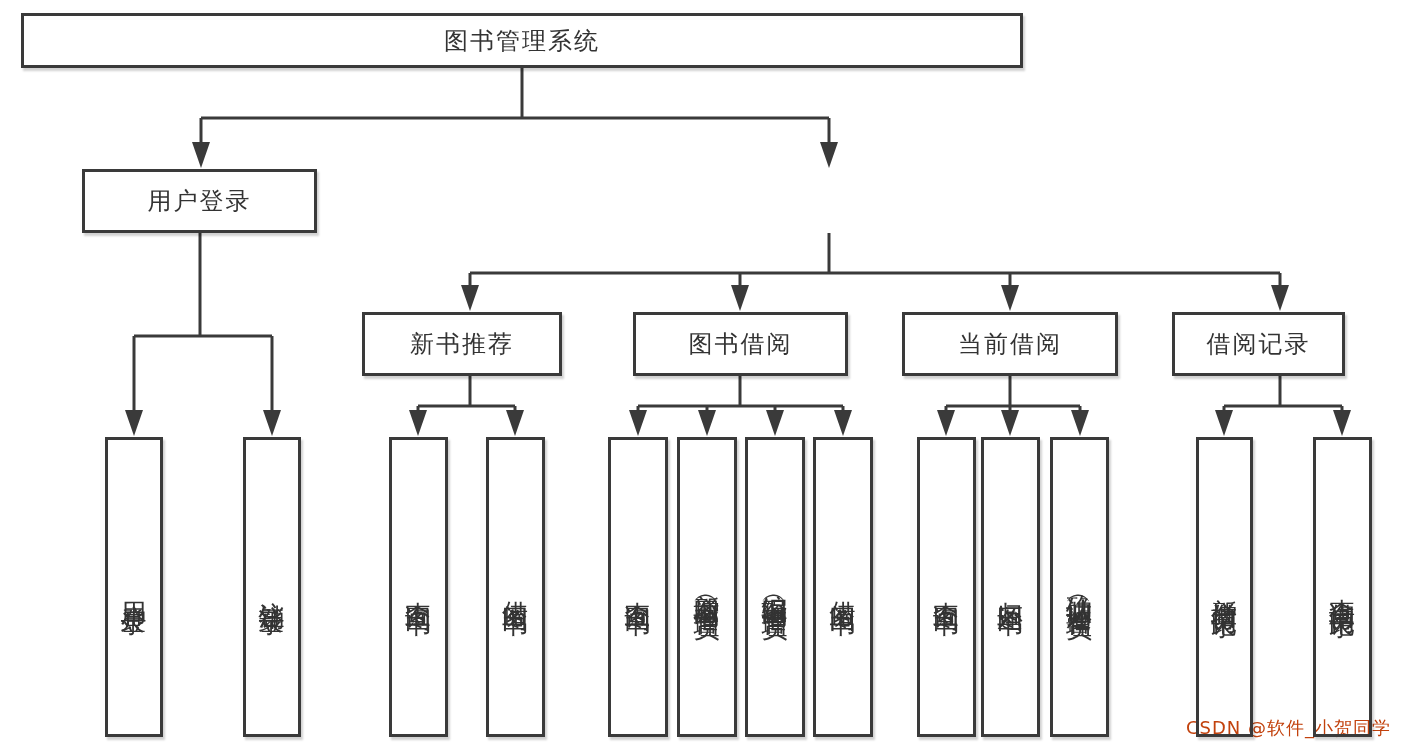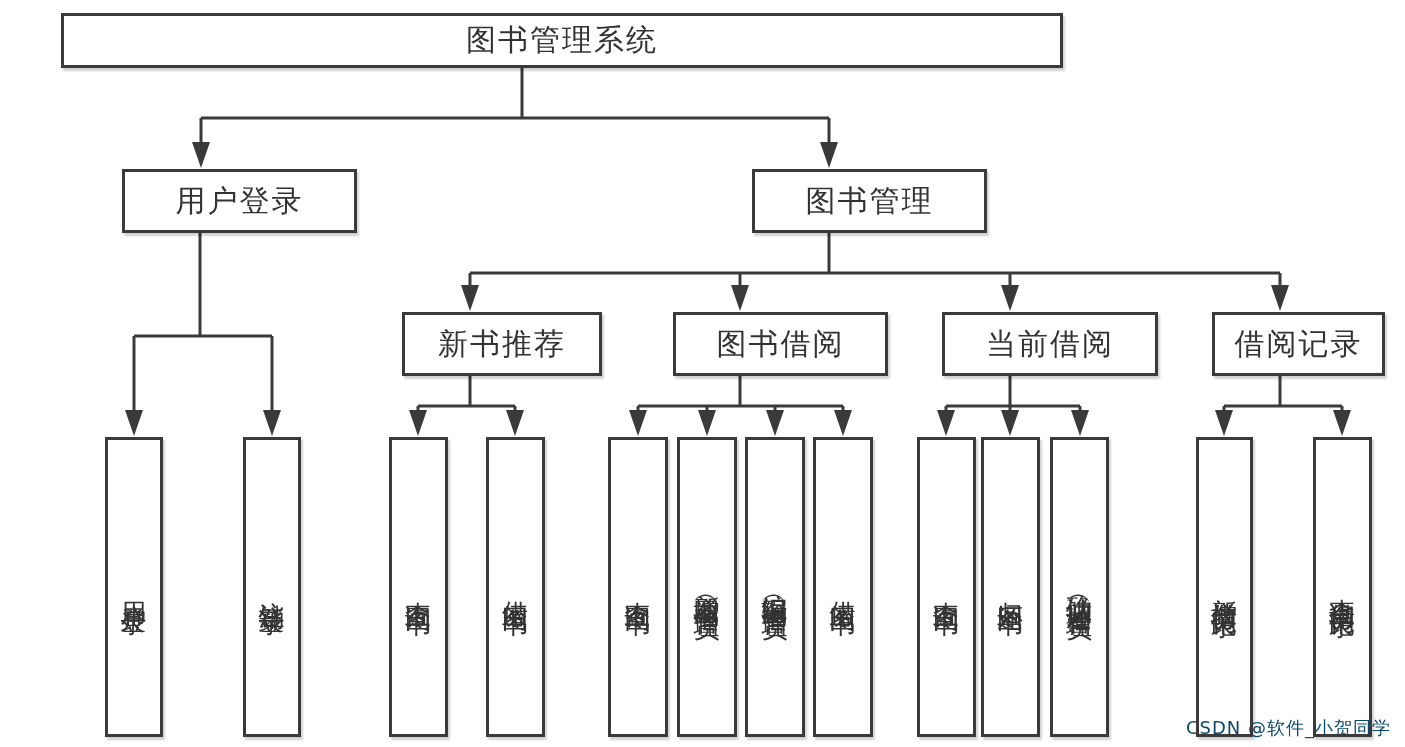--- a/index.html
+++ b/index.html
@@ -4,27 +4,27 @@
 <style>
   html,body{margin:0;padding:0;background:#ffffff;}
   body{width:1405px;height:747px;overflow:hidden;
        font-family:"DejaVu Sans","Liberation Sans",sans-serif;}
   .stage{position:relative;width:1405px;height:747px;background:#ffffff;}
   .wires{position:absolute;left:0;top:0;z-index:1;}
   .node{position:absolute;box-sizing:border-box;border:3px solid #3a3a3a;
         display:flex;align-items:center;justify-content:center;
         color:#333333;z-index:2;
         box-shadow:2px 3px 2px rgba(0,0,0,0.18);}
-  .hnode{background:#ffffff;font-size:30px;letter-spacing:2px;margin-left:40px;}
+  .hnode{background:#ffffff;font-size:24px;letter-spacing:2px;}
   .leaf{background:transparent;}
   .vtext{writing-mode:vertical-rl;text-orientation:mixed;
          font-size:26px;letter-spacing:3px;line-height:1;color:#333333;
          white-space:nowrap;}
   .watermark{position:absolute;left:1186px;top:716px;z-index:0;
-             font-size:18px;letter-spacing:1px;color:#0c4a6e;
+             font-size:18px;letter-spacing:1px;color:#c2410c;
              text-shadow:1px 1px 0 #ffffff;white-space:nowrap;}
 </style>
 </head>
 <body>
 
 <div class="stage">
 
   <div class="watermark">CSDN @软件_小贺同学</div>
 
   <svg class="wires" width="1405" height="747" viewBox="0 0 1405 747">
@@ -96,23 +96,20 @@
     </g>
   </svg>
 
   <div class="node hnode" style="left:21px;top:13px;width:1002px;height:55px">
     <span>图书管理系统</span>
   </div>
 
   <div class="node hnode" style="left:82px;top:169px;width:235px;height:64px">
     <span>用户登录</span>
   </div>
-  <div class="node hnode" style="left:712px;top:169px;width:235px;height:64px">
-    <span>图书管理</span>
-  </div>
 
   <div class="node hnode" style="left:362px;top:312px;width:200px;height:64px">
     <span>新书推荐</span>
   </div>
   <div class="node hnode" style="left:633px;top:312px;width:215px;height:64px">
     <span>图书借阅</span>
   </div>
   <div class="node hnode" style="left:902px;top:312px;width:216px;height:64px">
     <span>当前借阅</span>
   </div>

